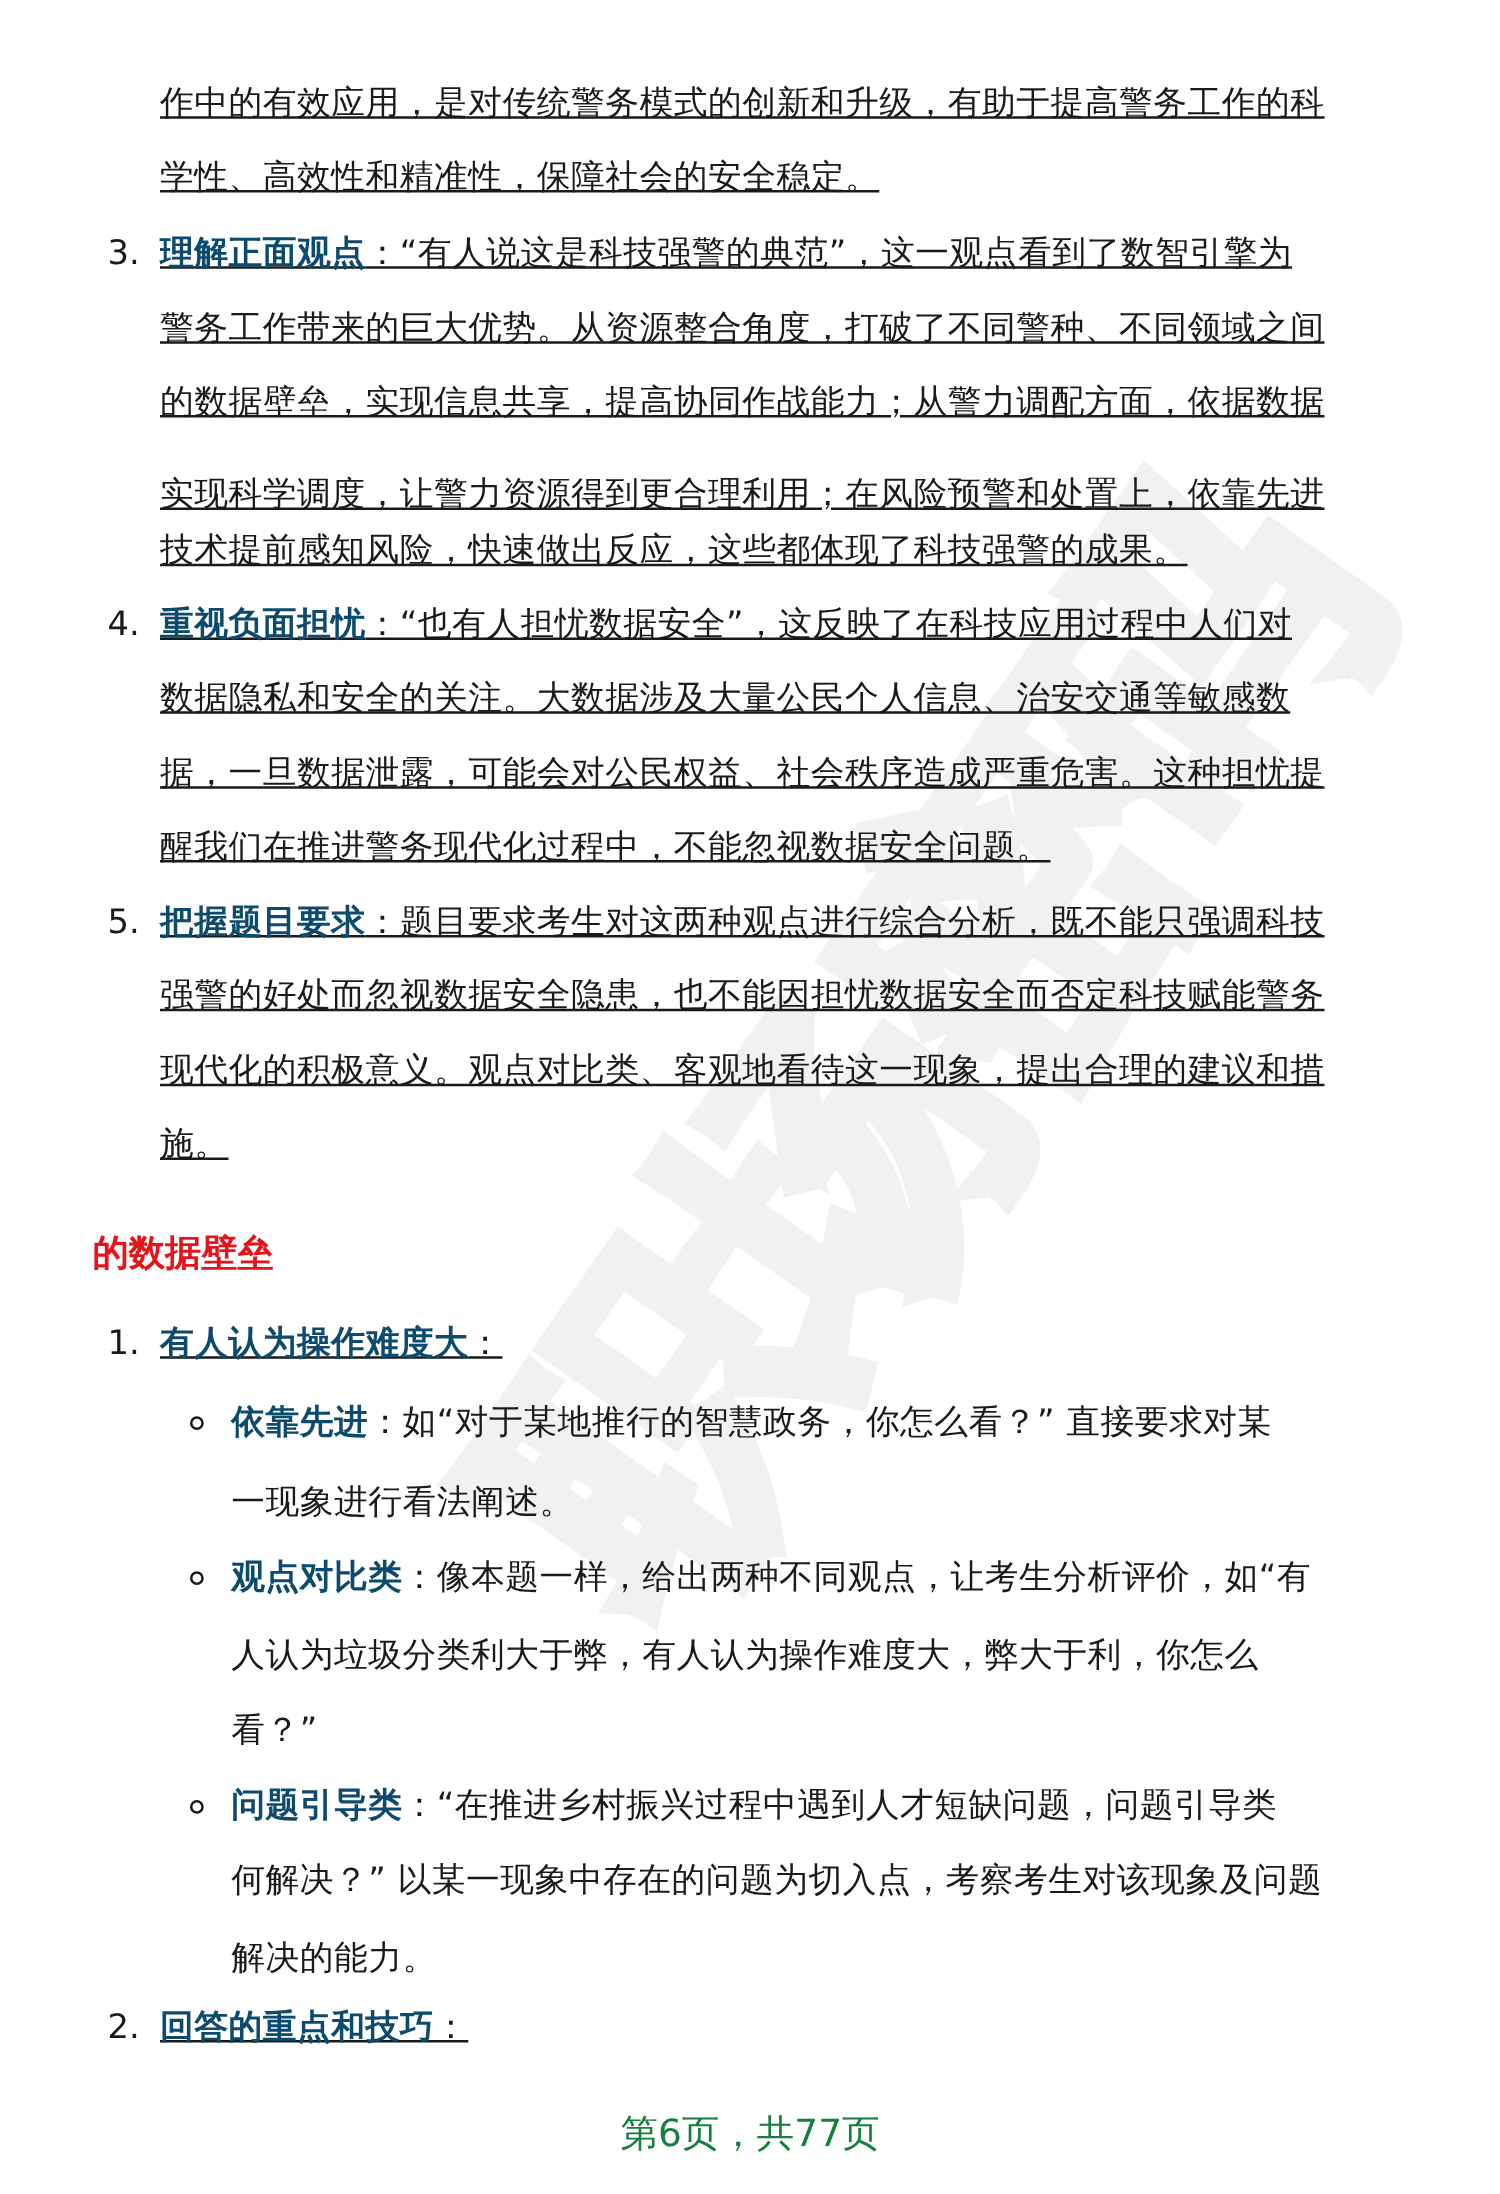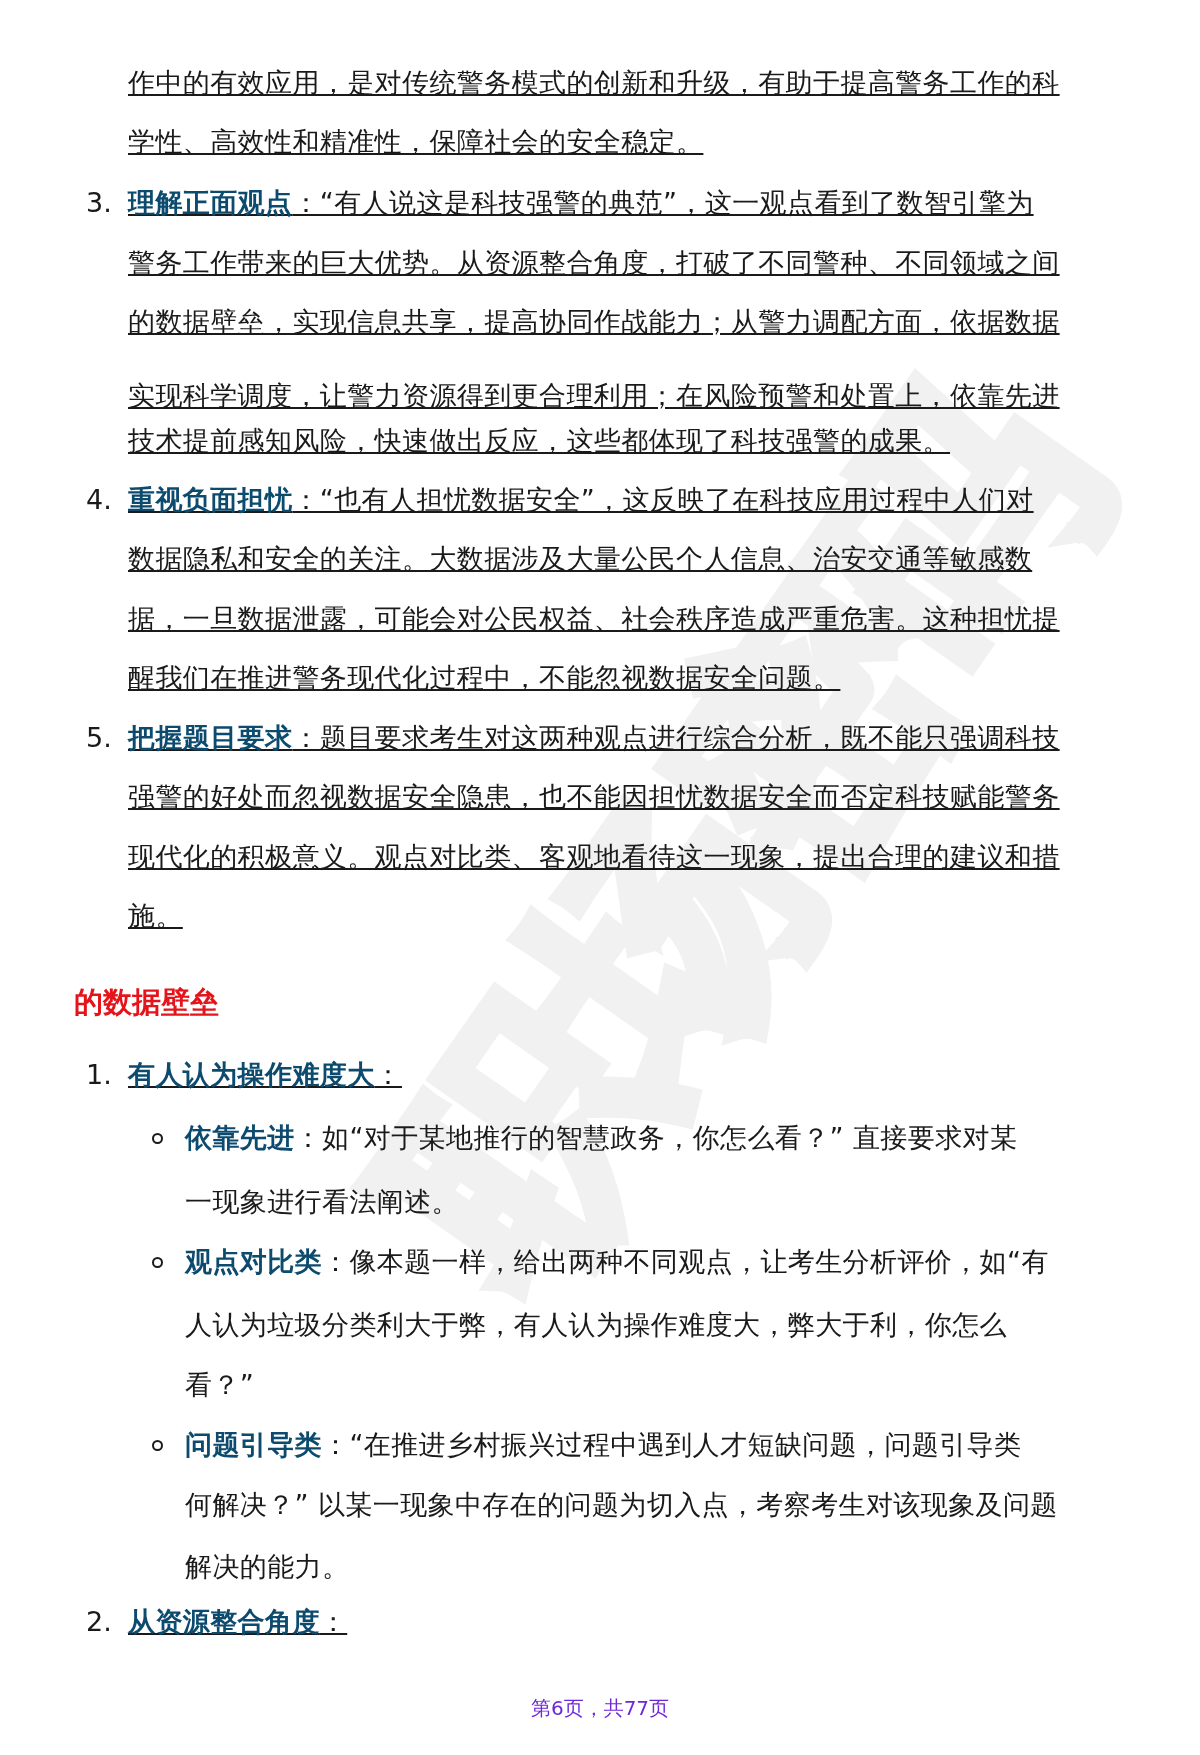--- a/index.html
+++ b/index.html
@@ -32,21 +32,21 @@
     position: absolute; left: 152px; width: 11px; height: 11px;
     border: 2px solid #1a1a1a; border-radius: 50%; box-sizing: border-box; z-index: 1;
   }
   b { font-weight: bold; color: #0c4a6e; }
   .heading {
     position: absolute; left: 74px; font-size: 29px; font-weight: bold;
     color: #e5141b; height: 60px; line-height: 60px; z-index: 1;
   }
   .footer {
     position: absolute; left: 0; width: 1200px; text-align: center;
-    font-size: 20px; height: 50px; line-height: 50px; z-index: 1; color: #6d28d9;
+    font-size: 30px; height: 50px; line-height: 50px; z-index: 1; color: #15803d;
   }
 </style>
 </head>
 <body>
 
 <div class="watermark">
   <div class="watermark-text">职场密码</div>
 </div>
 
 <div class="line l1" style="top:53px">作中的有效应用，是对传统警务模式的创新和升级，有助于提高警务工作的科</div>
@@ -84,15 +84,15 @@
 <div class="line l2" style="top:1232px"><b>观点对比类</b><span>：像本题一样，给出两种不同观点，让考生分析评价，如“有</span></div>
 <div class="line l2" style="top:1295px">人认为垃圾分类利大于弊，有人认为操作难度大，弊大于利，你怎么</div>
 <div class="line l2" style="top:1355px">看？”</div>
 
 <div class="bullet" style="top:1440px"></div>
 <div class="line l2" style="top:1415px"><b>问题引导类</b><span>：“在推进乡村振兴过程中遇到人才短缺问题，问题引导类</span></div>
 <div class="line l2" style="top:1475px">何解决？” 以某一现象中存在的问题为切入点，考察考生对该现象及问题</div>
 <div class="line l2" style="top:1537px">解决的能力。</div>
 
 <div class="num" style="top:1592px">2.</div>
-<div class="line l1" style="top:1592px"><b>从资源整合角度</b><span>：</span></div>
+<div class="line l1" style="top:1592px"><b>回答的重点和技巧</b><span>：</span></div>
 
 <div class="footer" style="top:1683px">第6页，共77页</div>
 
 </body></html>

